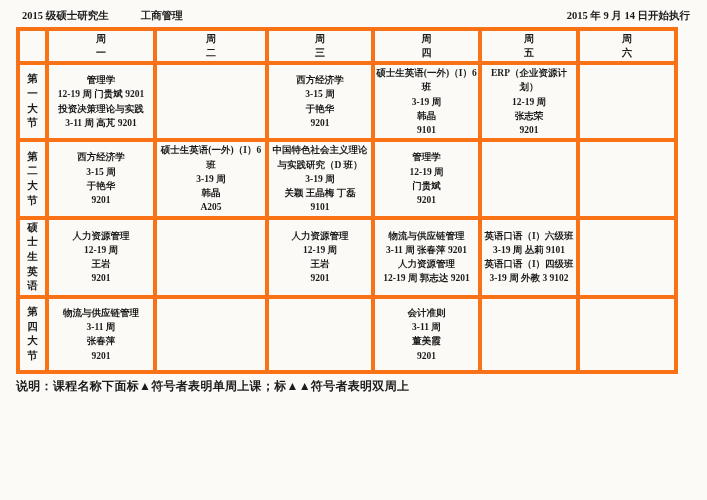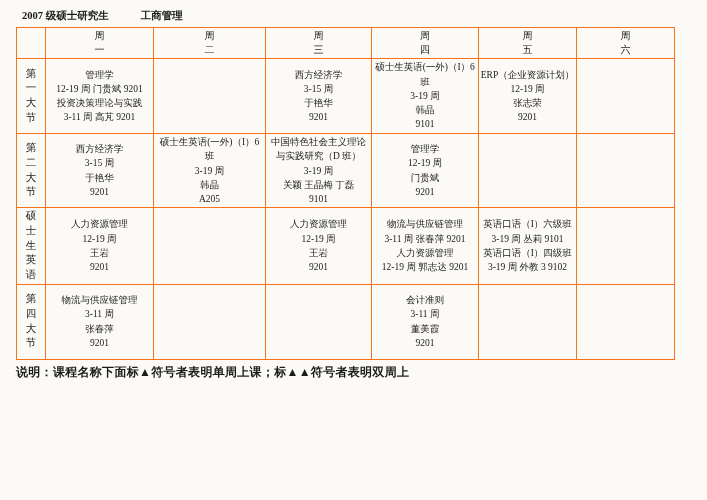--- a/index.html
+++ b/index.html
@@ -22,24 +22,24 @@
     margin:9px 17px 4px 22px;
     font-size:10.5px;font-weight:bold;
   }
   .subheader .left .program{margin-left:32px;}
   table.schedule{
     border-collapse:collapse;table-layout:fixed;
     margin-left:16px;
     width:658px;
   }
   table.schedule th,table.schedule td{
-    border:1px solid #f97316;
+    border:4px solid #f97316;
     padding:1px 1px;
     text-align:center;vertical-align:middle;
-    font-weight:normal;
+    font-weight:bold;
     overflow:hidden;
   }
   thead tr{height:25px;}
   tbody tr:nth-child(1){height:75px;}
   tbody tr:nth-child(2){height:74px;}
   tbody tr:nth-child(3){height:73px;}
   tbody tr:nth-child(4){height:75px;}
   tbody tr:nth-child(5){height:60px;}
   .day-th{font-size:10px;font-weight:bold;}
   .period-th{font-size:10.5px;font-weight:bold;}
@@ -57,22 +57,23 @@
   }
 </style>
 </head>
 <body>
 
 <div class="page">
 
 
   <div class="subheader">
     <div class="left">
-      <span>2007 级硕士研究生</span><span class="program">工商管理</span>
+      <span>2015 级硕士研究生</span><span class="program">工商管理</span>
     </div>
+    <div class="right">2015 年 9 月 14 日开始执行</div>
   </div>
 
   <table class="schedule">
     <colgroup>
       <col style="width:29px">
       <col style="width:108px">
       <col style="width:112px">
       <col style="width:106px">
       <col style="width:107px">
       <col style="width:98px">

